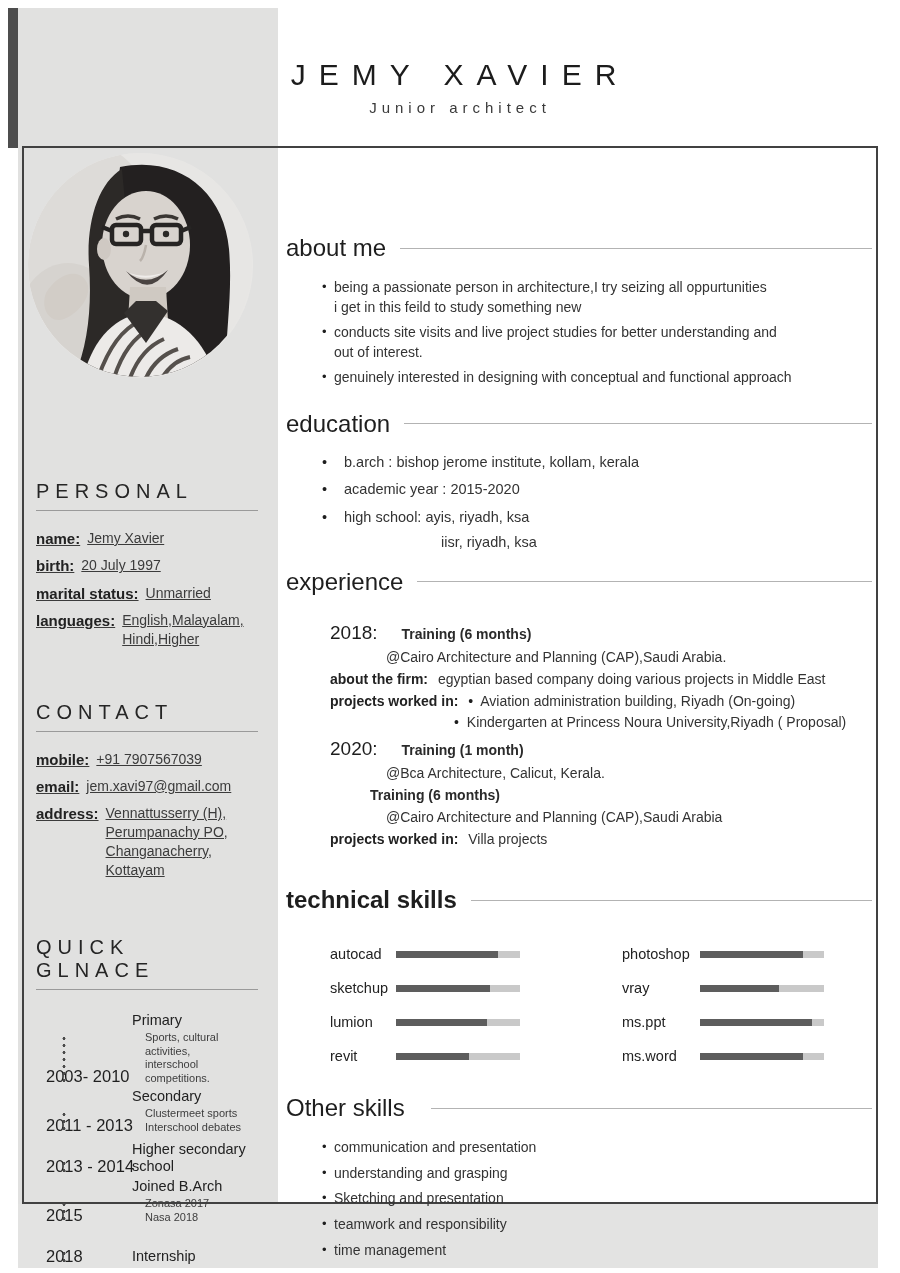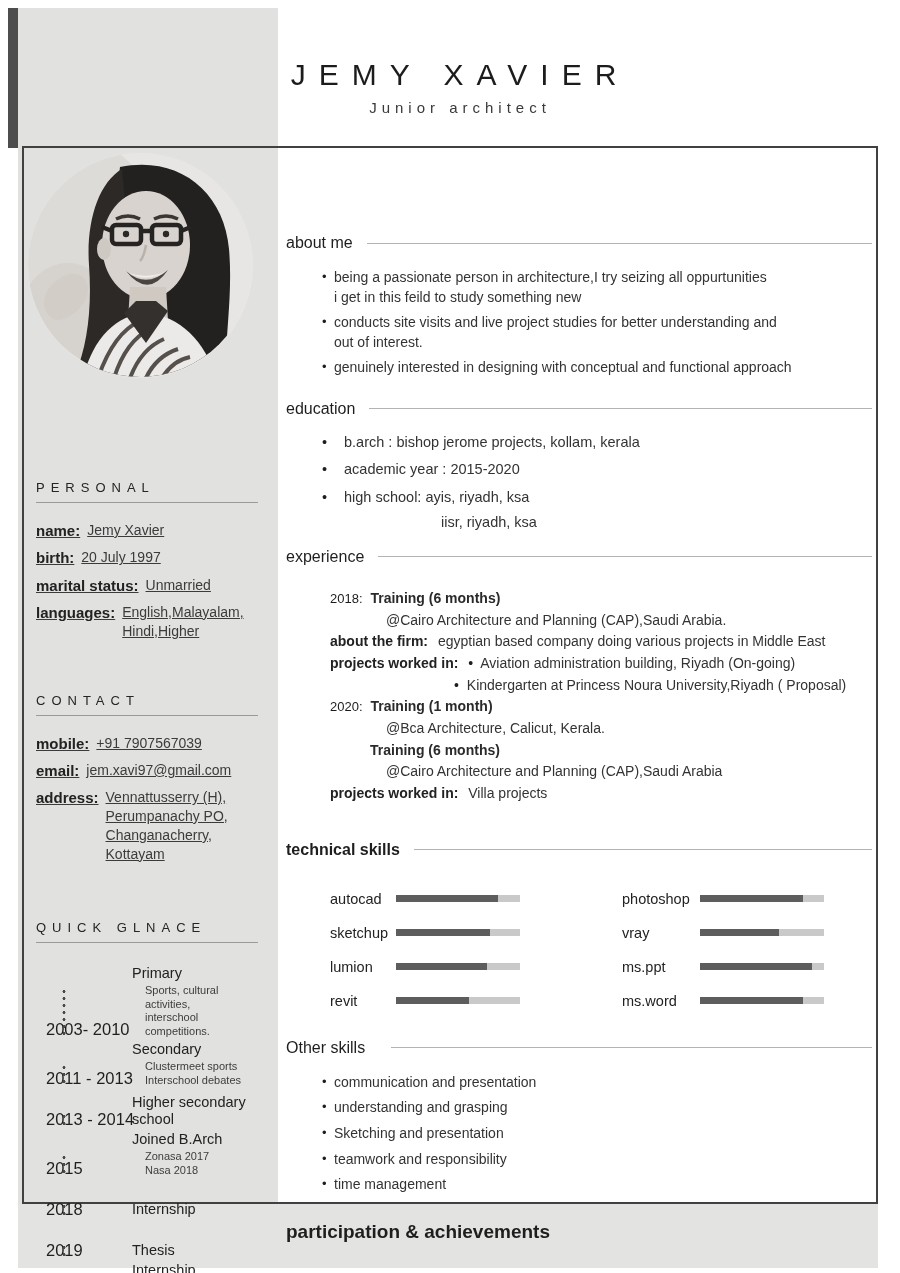--- a/index.html
+++ b/index.html
@@ -15,62 +15,62 @@
 
   
   .header { position:absolute; left:280px; top:58px; width:360px; text-align:center; }
   .header .name { font-size:30px; letter-spacing:13px; color:#1c1c1c; font-weight:500; white-space:nowrap; }
   .header .role { font-size:15px; letter-spacing:5px; color:#3a3a3a; margin-top:7px; white-space:nowrap; }
 
   
   .sidebar { position:absolute; left:18px; top:148px; width:260px; }
   .photo-wrap { margin:5px 0 0 10px; width:225px; height:225px; border-radius:50%; overflow:hidden; background:#e8e7e5; }
   .side-inner { padding:0 12px 0 18px; }
-  .side-heading { margin-top:102px; font-size:13px; letter-spacing:6px; color:#252525; padding-bottom:7px; border-bottom:1px solid #9a9a9a; width:222px; }
+  .side-heading { margin-top:102px; font-size:20px; letter-spacing:6px; color:#252525; padding-bottom:7px; border-bottom:1px solid #9a9a9a; width:222px; }
   .side-heading.contact-h { margin-top:52px; }
   .side-heading.quick-h { margin-top:56px; }
   .fields { margin-top:18px; font-size:14px; color:#3b3b3b; }
   .frow { display:flex; margin-bottom:7px; line-height:1.35;text-decoration:underline; }
   .frow .lbl { font-weight:bold; color:#222; margin-right:7px; white-space:nowrap; font-size:15px; }
   .pre { white-space:pre-line; }
 
   
   .timeline { margin-top:22px; }
   .tl-item { position:relative; display:flex; min-height:41px; padding-bottom:2px;align-items:flex-end; }
   .tl-item:not(:last-child)::after { content:""; position:absolute; left:26px; top:23px; bottom:3px; width:4px;
       background-image:radial-gradient(circle, #4a4a4a 1.4px, transparent 1.6px); background-size:4px 7px; background-repeat:repeat-y; }
   .tl-year { width:96px; font-size:16.5px; color:#1f1f1f; font-weight:500; padding-left:10px; white-space:nowrap; }
   .tl-right { flex:1; }
   .tl-title { font-size:14.5px; color:#222; font-weight:500; line-height:1.2; }
   .tl-sub { font-size:11px; color:#3d3d3d; margin-left:13px; margin-top:2px; line-height:1.25; }
   .tl-extra { font-size:14.5px; color:#222; font-weight:500; margin-top:7px; line-height:1.2; }
 
   
   .content { position:absolute; left:286px; top:148px; width:586px; }
-  .sec-heading { display:flex; align-items:center; font-size:16px; color:#1e1e1e; }
+  .sec-heading { display:flex; align-items:center; font-size:24px; color:#1e1e1e; }
   .sec-heading .rule { flex:1; height:1px; background:#b3b3b3; margin-left:14px; }
   .sec-heading.bold { font-weight:bold; }
   .about-h { margin-top:86px; }
   .edu-h { margin-top:22px; }
   .exp-h { margin-top:18px; }
   .tech-h { margin-top:36px; }
   .other-h { margin-top:30px;gap:12px; }
   .part-h { margin-top:26px; font-size:19px; font-weight:bold; }
 
   .bullets { margin-top:16px; margin-left:36px; font-size:14px; color:#333; }
   .bullet-row { display:flex; margin-bottom:6px; line-height:1.4; }
   .bullet-row .dot { width:12px; color:#1e1e1e; font-size:13px; }
   .edu-bullets { margin-top:14px; margin-left:36px; font-size:14.5px; color:#333; }
   .edu-row { display:flex; margin-bottom:7px; line-height:1.4; }
   .edu-row .dot { width:22px; color:#1e1e1e; }
   .edu-l2 { margin-left:119px; }
 
   .exp { margin-top:22px; font-size:14px; color:#333; line-height:1.55; }
   .exp-year-row { margin-left:44px; }
-  .exp-year { font-size:13px; color:#1d1d1d; font-weight:500; margin-right:4px; }
+  .exp-year { font-size:19px; color:#1d1d1d; font-weight:500; margin-right:20px; }
   .exp-role { font-weight:bold; color:#2a2a2a; }
   .exp-org { margin-left:100px; }
   .exp-label-row { margin-left:44px; }
   .exp-label { font-weight:bold; color:#222; margin-right:6px; }
   .exp-proj2 { margin-left:168px; }
   .exp-role2 { margin-left:84px; font-weight:bold; color:#2a2a2a; }
   .pdot { color:#1e1e1e; margin-right:4px; }
 
   .skills-grid { margin-top:32px; margin-left:44px; }
   .skill-row { display:grid; grid-template-columns:66px 124px 102px 78px 124px; align-items:center; margin-bottom:18px; }
@@ -270,21 +270,21 @@
       </div>
     </div>
 
     <div class="sec-heading edu-h">
       <span>education</span>
       <span class="rule"></span>
     </div>
     <div class="edu-bullets">
       <div class="edu-row">
         <span class="dot">•</span>
-        <span>b.arch :    bishop jerome projects, kollam, kerala</span>
+        <span>b.arch :    bishop jerome institute, kollam, kerala</span>
       </div>
       <div class="edu-row">
         <span class="dot">•</span>
         <span>academic year : 2015-2020</span>
       </div>
       <div class="edu-row">
         <span class="dot">•</span>
         <span>high school:  ayis, riyadh, ksa</span>
       </div>
       <div class="edu-l2">iisr, riyadh, ksa</div>

